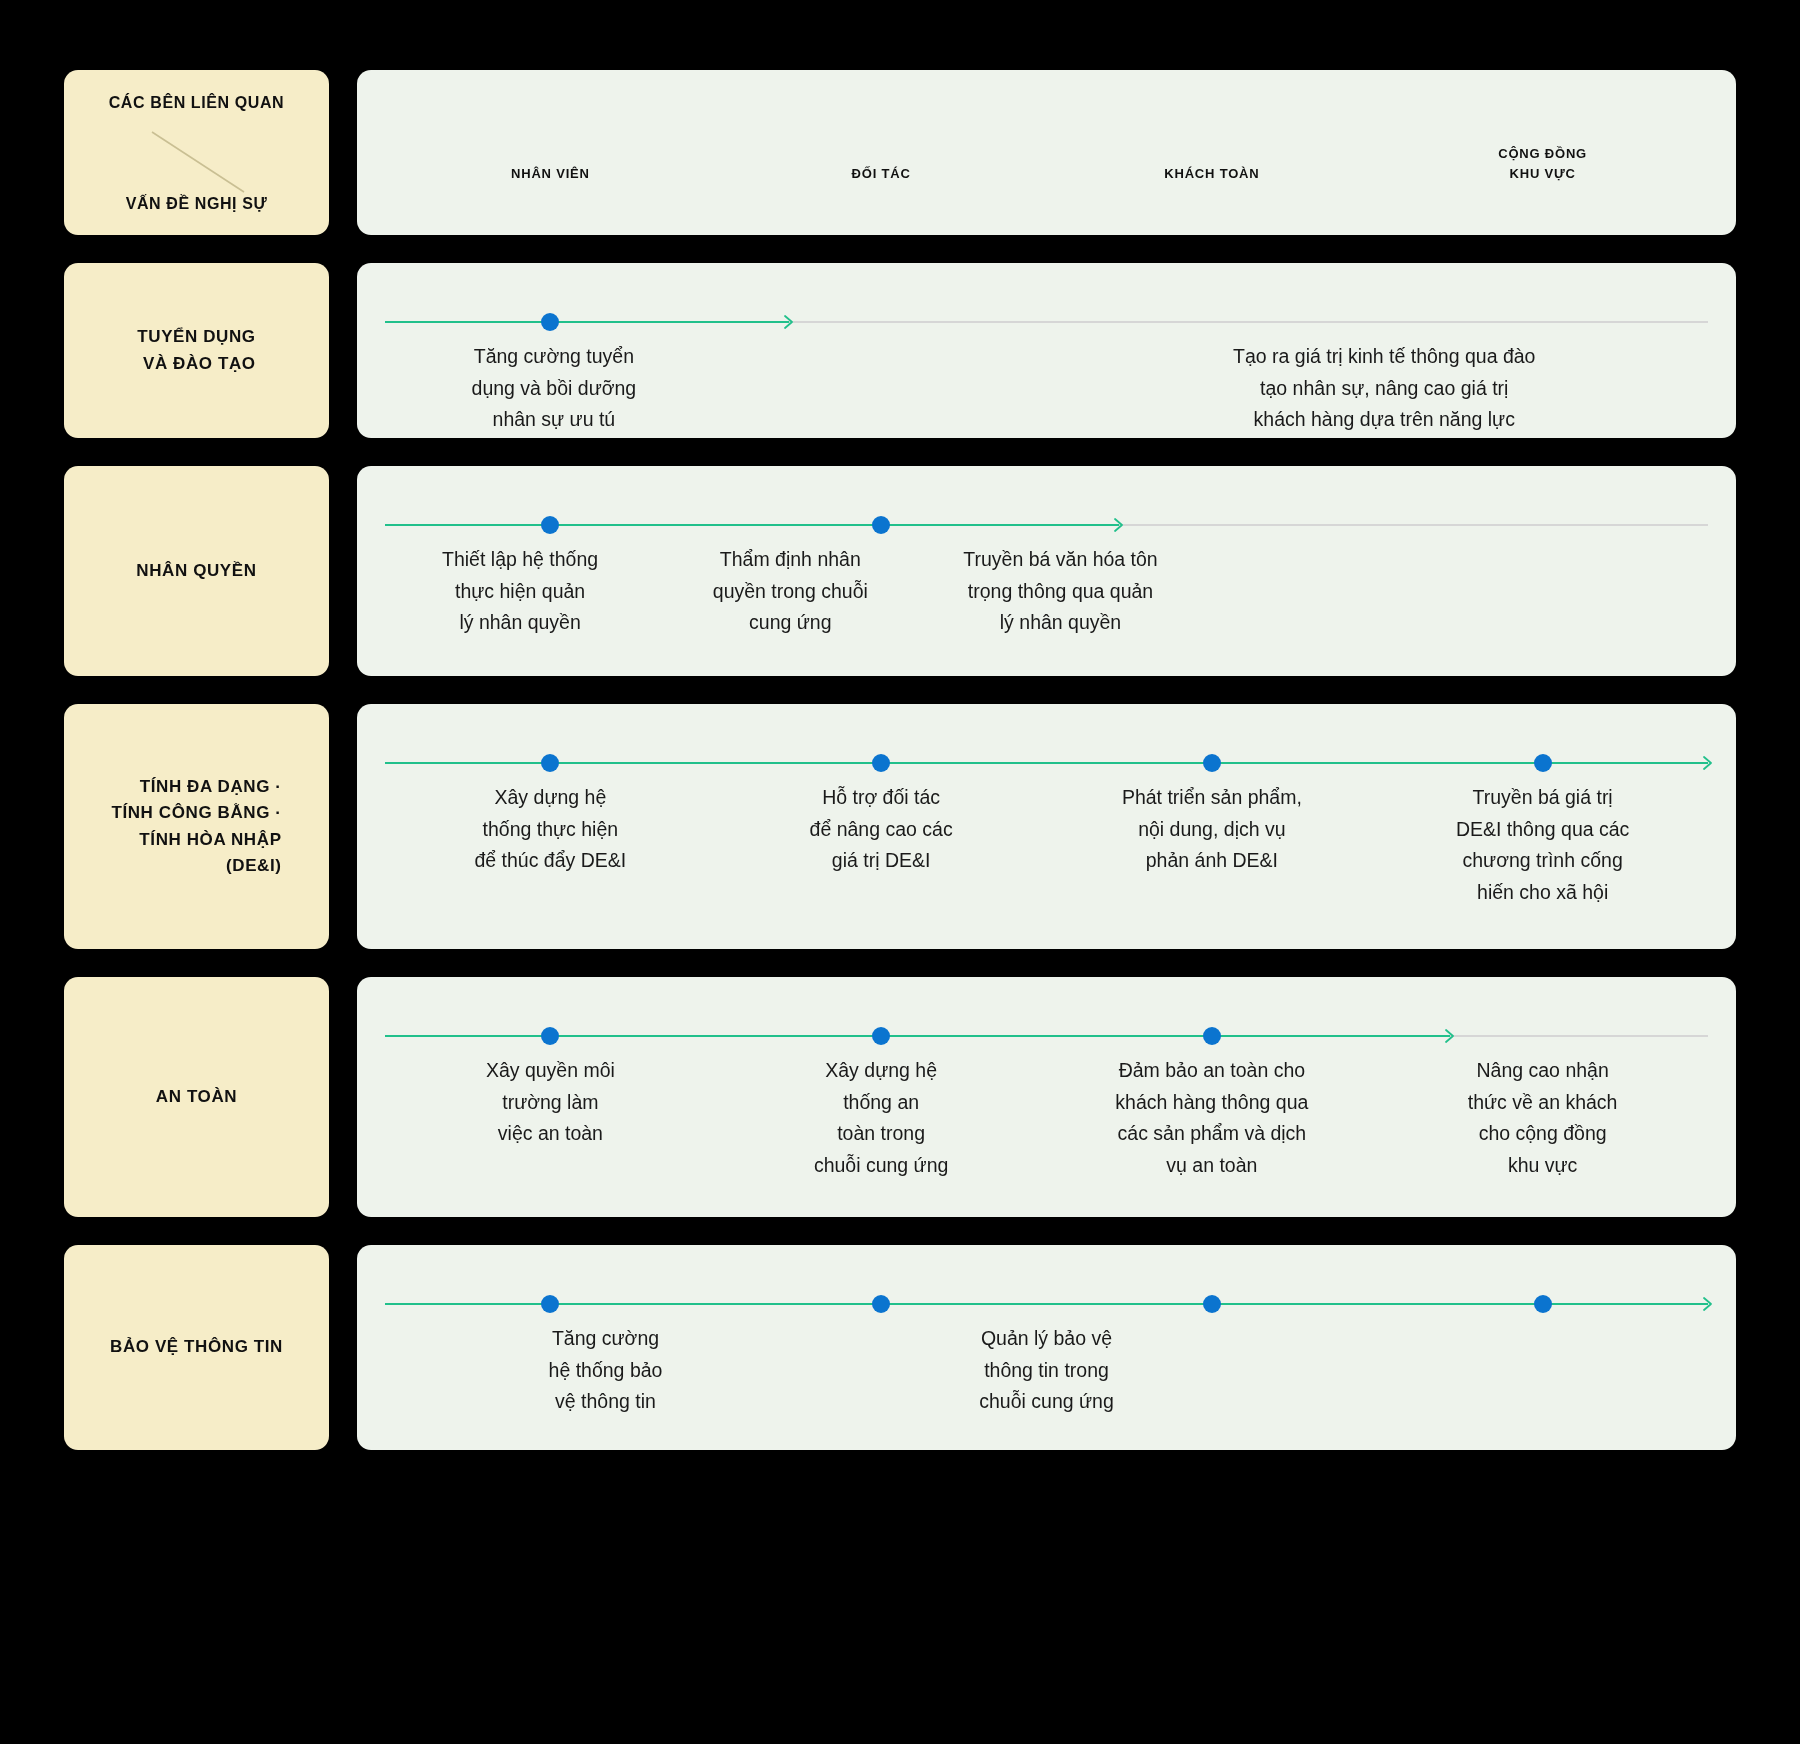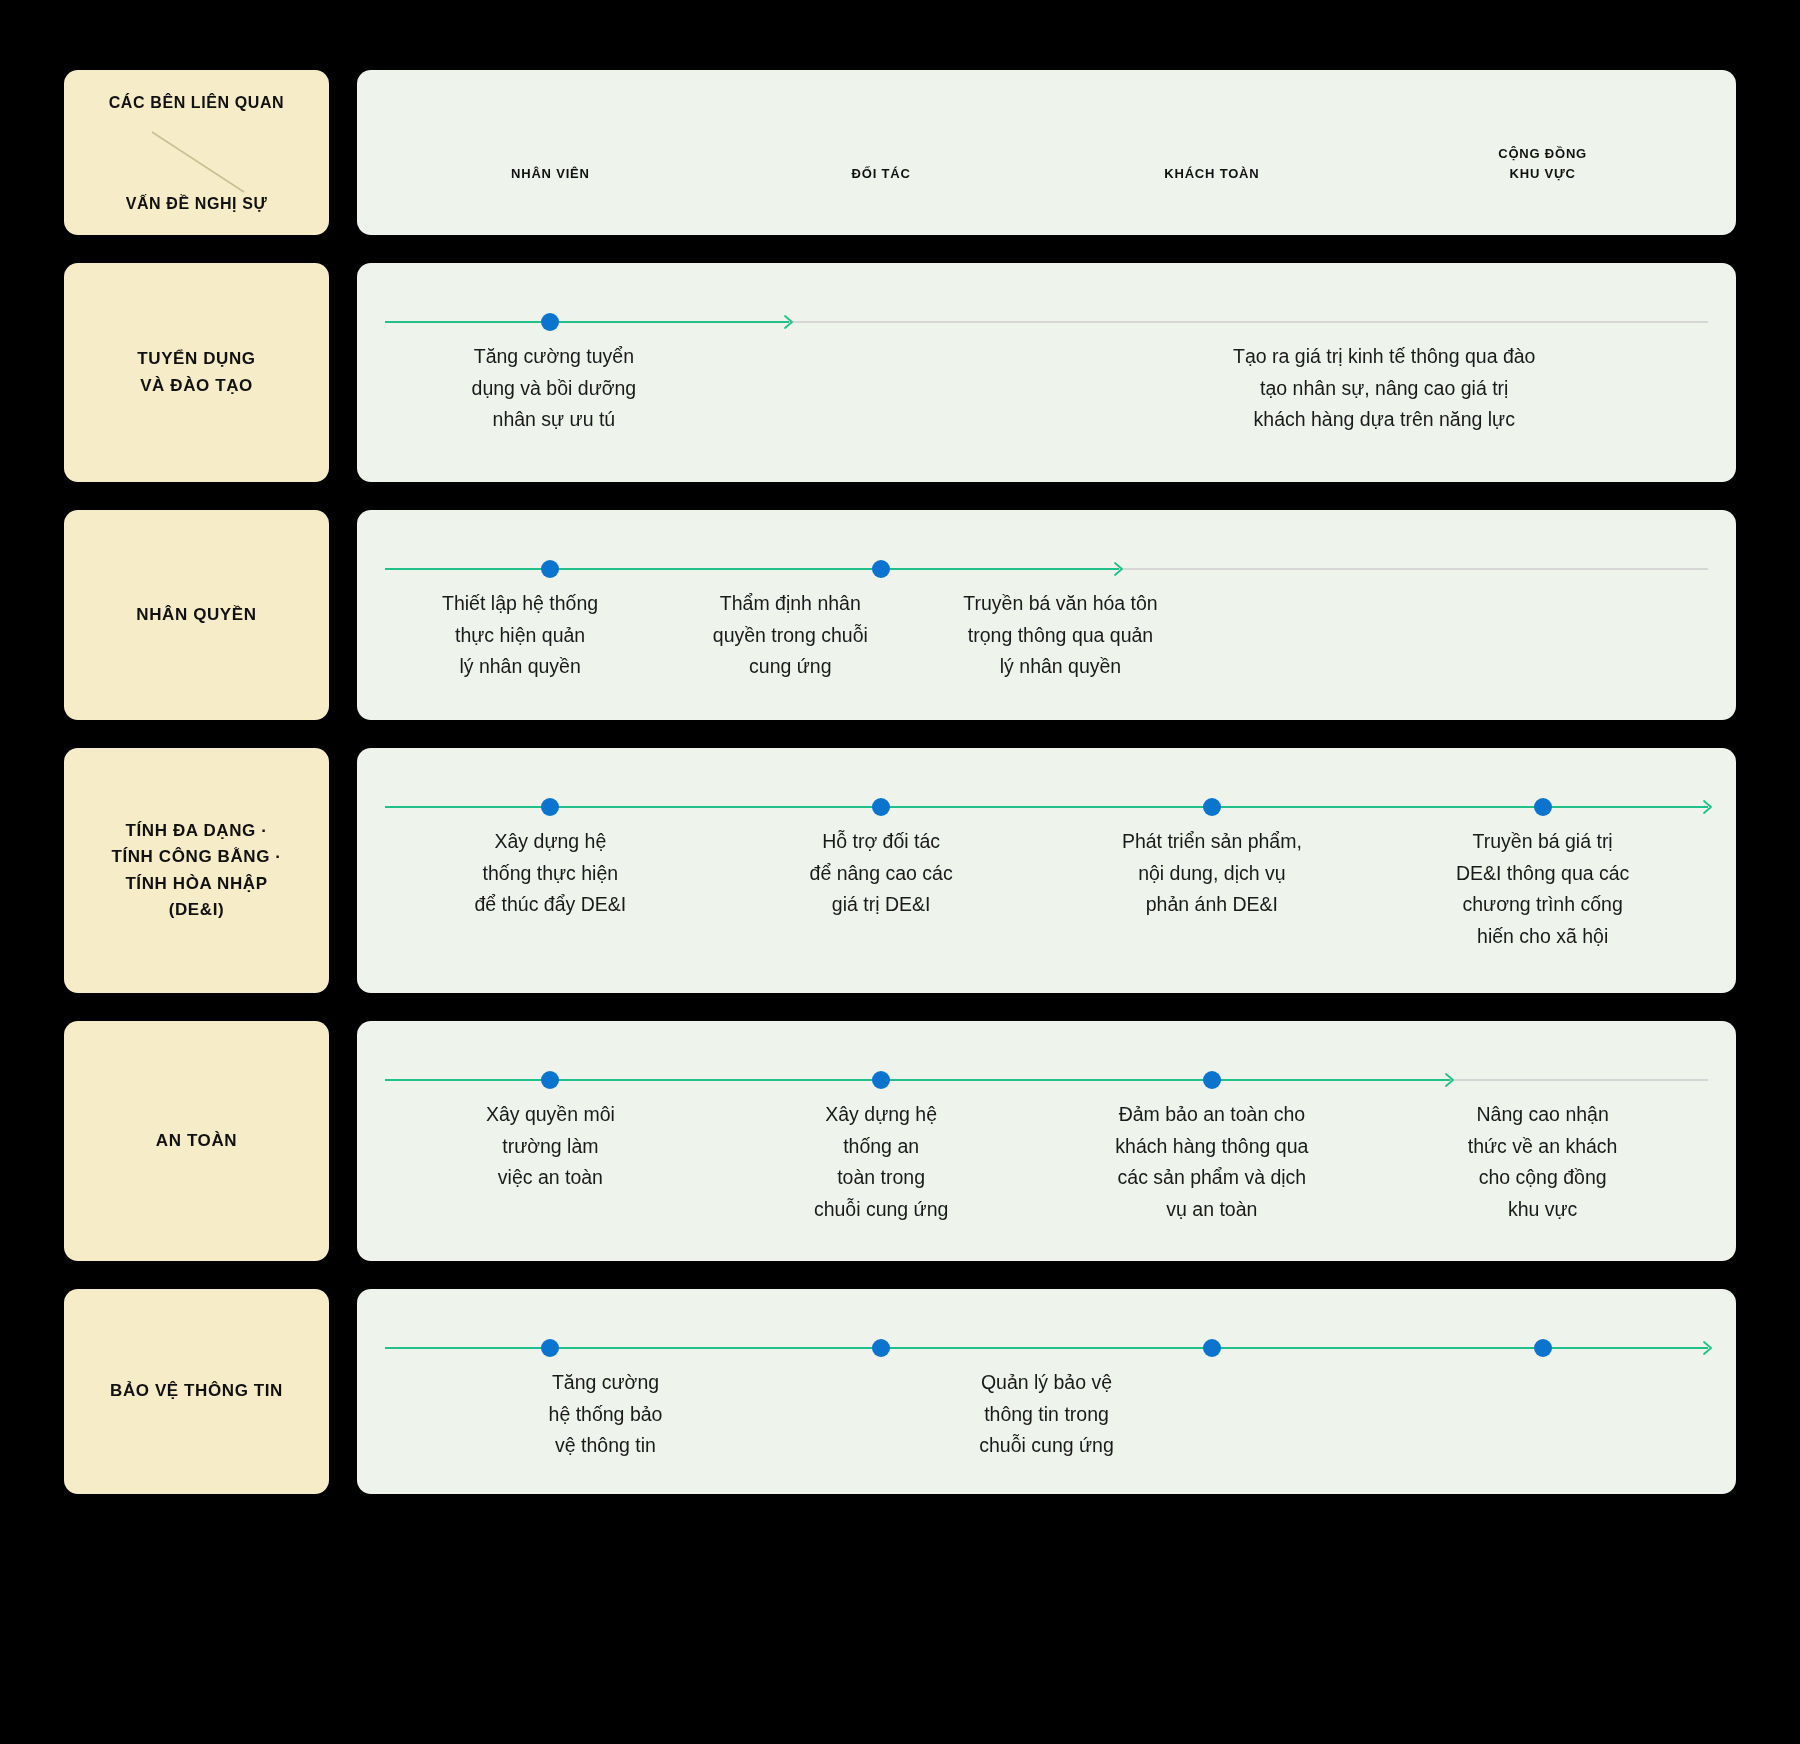--- a/index.html
+++ b/index.html
@@ -22,21 +22,21 @@
     padding: 0 64px 0 64px;
     margin-bottom: 28px;
   }
   .label-cell {
     flex: 0 0 265px;
     background: #f6edc8;
     border-radius: 14px;
     display: flex;
     align-items: center;
     justify-content: center;
-    text-align: center;
+    text-align: right;
     padding: 10px 12px;
     position: relative;
   }
   .label-cell .label-text {
     font-size: 17px;
     font-weight: 700;
     letter-spacing: 0.6px;
     color: #111111;
     line-height: 1.55;
     white-space: pre-line;
@@ -172,21 +172,21 @@
       </div>
     </div>
   </div>
 
   <div id="rows-container">
       <div class="row">
         <div class="label-cell">
           <div class="label-text">TUYỂN DỤNG
 VÀ ĐÀO TẠO</div>
         </div>
-        <div class="panel" style="height: 219px;">
+        <div class="panel" style="height: 175px;">
           <div class="track-wrap">
             <div class="track-line"></div>
             <div class="track-fill" style="width: 30.5%;"></div>
             <div class="arrow-head" style="left: calc(30.5% - 8px);">
               <svg width="16" height="16" viewBox="0 0 16 16">
                 <path d="M4 2 L11 8 L4 14" fill="none" stroke="#21c08b" stroke-width="1.8" stroke-linecap="round" stroke-linejoin="round"></path>
               </svg>
             </div>
             <div class="dot" style="left: 12.5%;"></div>
           </div>

